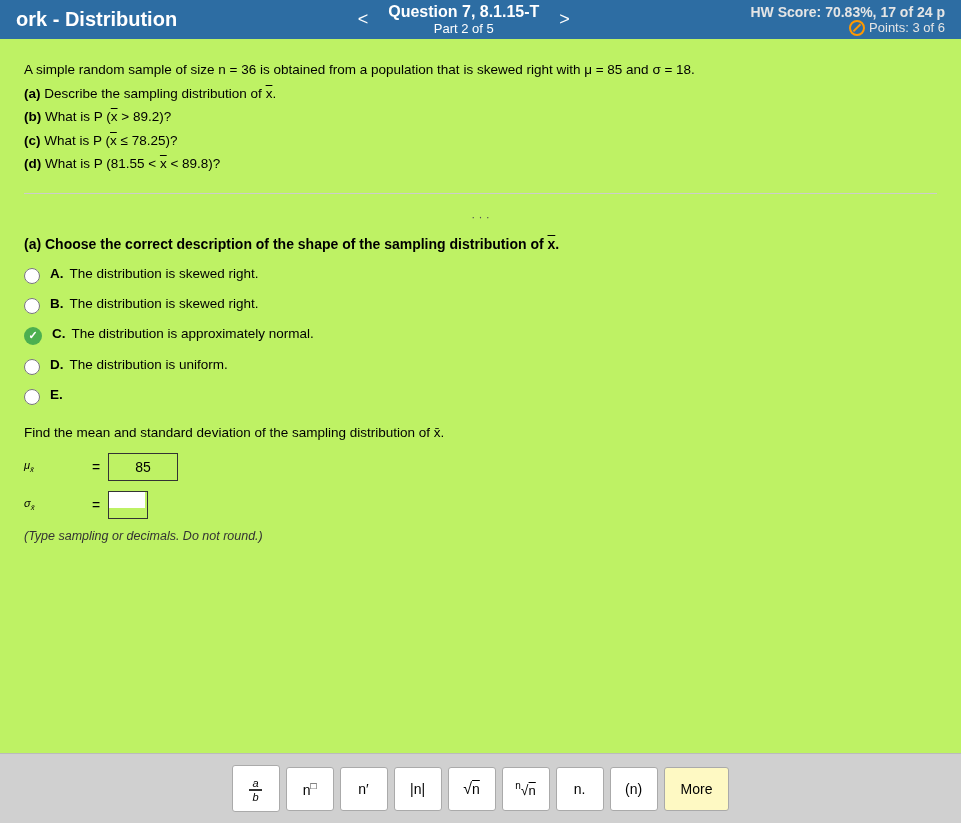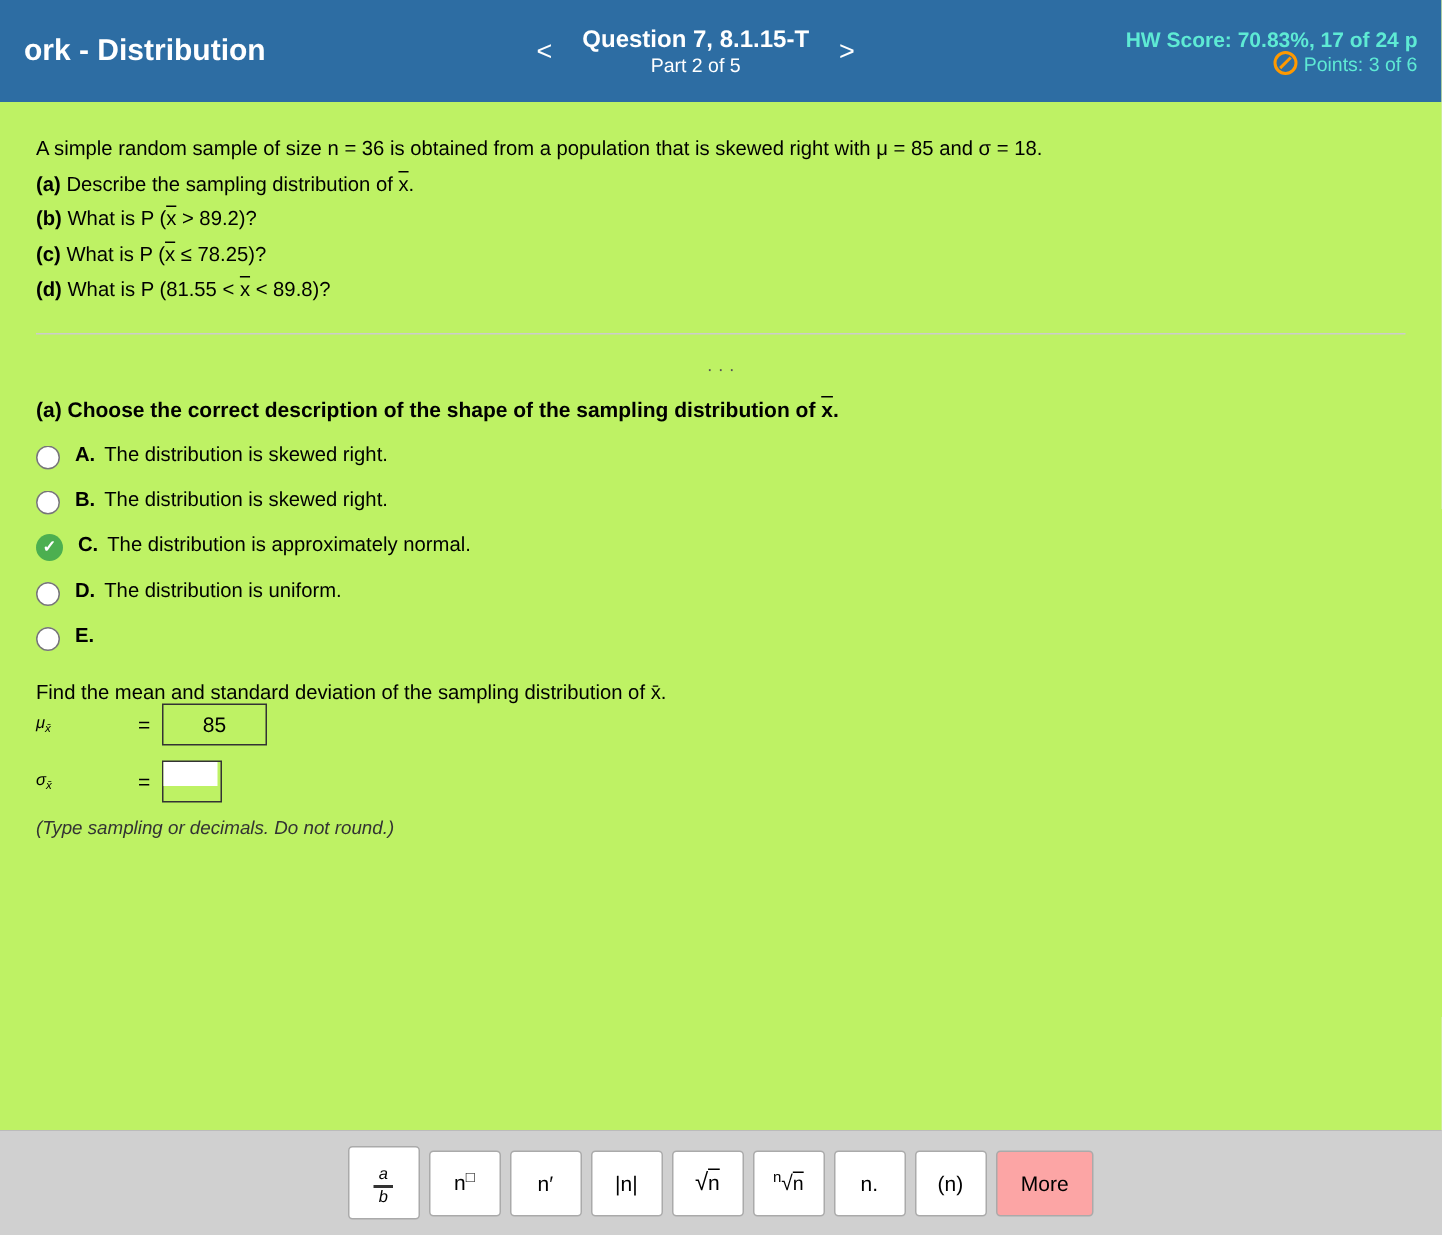--- a/index.html
+++ b/index.html
@@ -13,21 +13,21 @@
     }
 
     
     .top-header {
       background: #2d6da3;
       color: white;
       display: flex;
       align-items: center;
       justify-content: space-between;
       padding: 8px 16px;
-      height: 68px;
+      height: 39px;
     }
     .header-left {
       font-size: 20px;
       font-weight: bold;
       color: white;
     }
     .header-center {
       text-align: center;
     }
     .header-center .question-title {
@@ -46,21 +46,21 @@
       background: none;
       border: none;
       color: white;
       font-size: 18px;
       cursor: pointer;
       padding: 4px 8px;
     }
     .header-right {
       text-align: right;
       font-size: 13px;
-      color: #5eead4;
+      color: #e5e5e5;
     }
     .header-right .hw-score {
       font-weight: bold;
       font-size: 14px;
     }
     .header-right .points {
       display: flex;
       align-items: center;
       gap: 4px;
       font-size: 13px;
@@ -159,21 +159,21 @@
       font-size: 11px;
       font-weight: bold;
     }
 
     
     .mean-sd-section {
       margin-top: 20px;
       font-size: 13.5px;
     }
     .mean-sd-section .find-text {
-      margin-bottom: 0;
+      margin-bottom: 13px;
     }
     .mu-row, .sigma-row {
       display: flex;
       align-items: center;
       margin-bottom: 10px;
       font-size: 14px;
     }
     .math-label {
       font-style: italic;
       min-width: 60px;
@@ -228,21 +228,21 @@
       padding: 8px 12px;
       cursor: pointer;
       font-size: 16px;
       min-width: 48px;
       min-height: 44px;
       display: flex;
       align-items: center;
       justify-content: center;
     }
     .more-btn {
-      background: #fca5a5;
+      background: #fef9c3;
       border: 1px solid #aaa;
       border-radius: 3px;
       padding: 8px 16px;
       cursor: pointer;
       font-size: 14px;
       min-height: 44px;
     }
 
     
     .overline {

